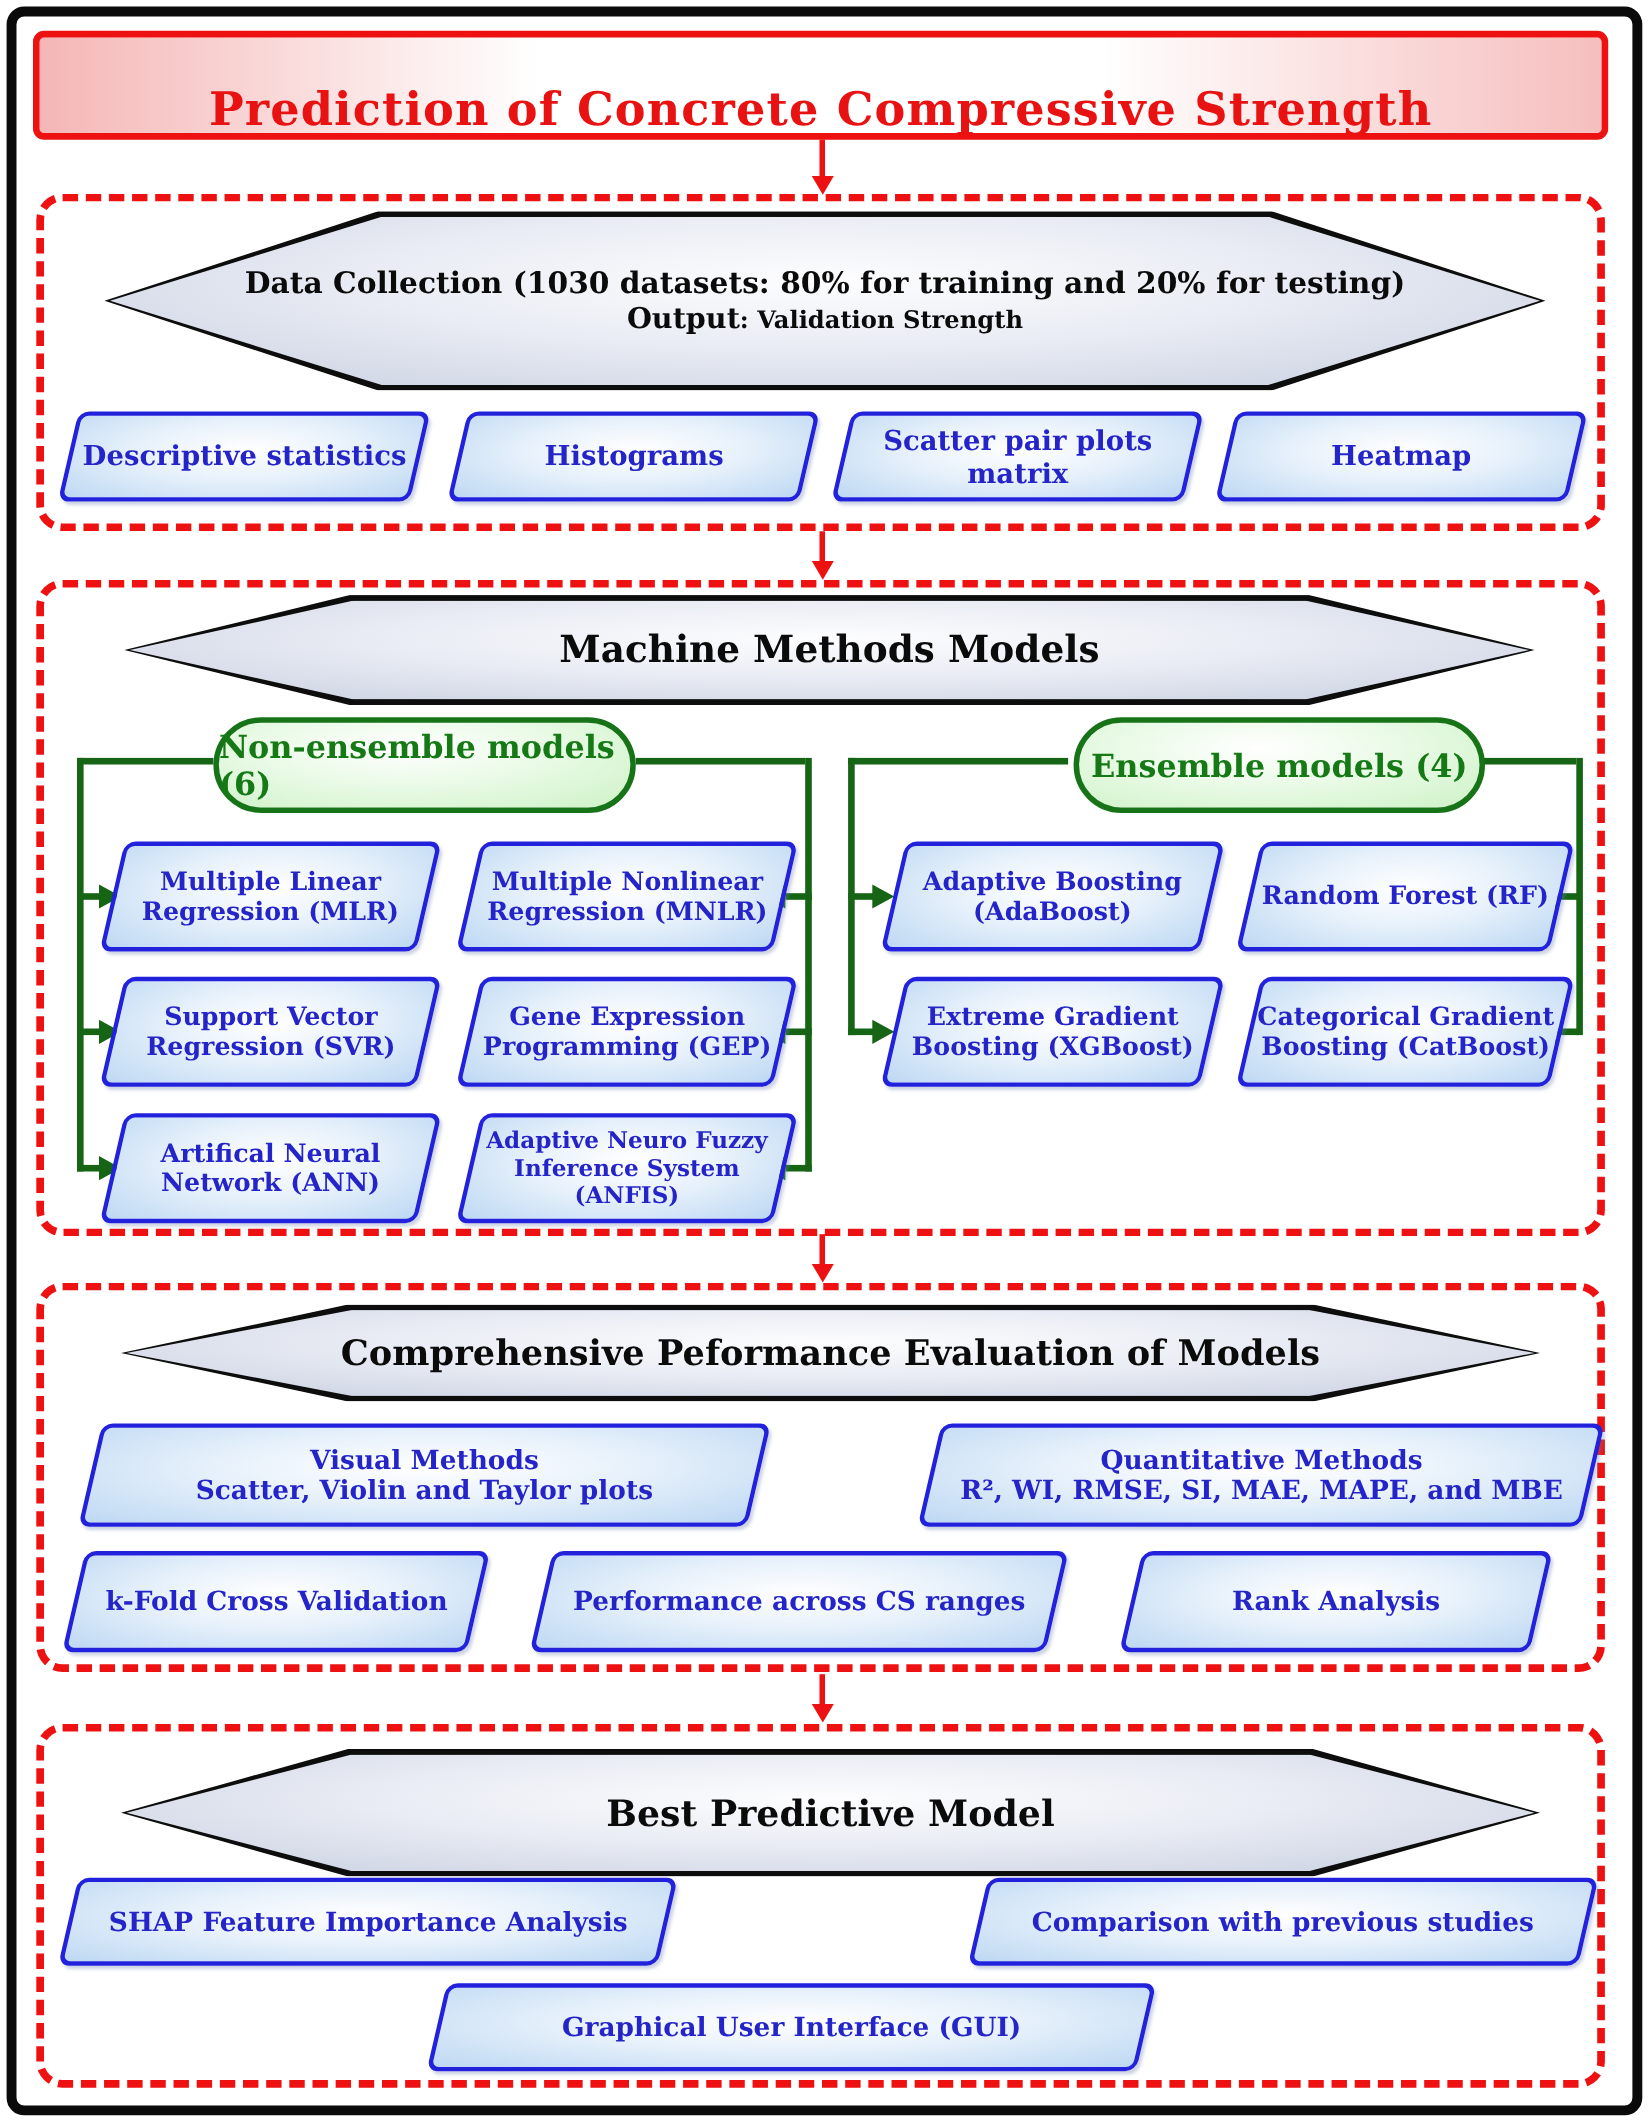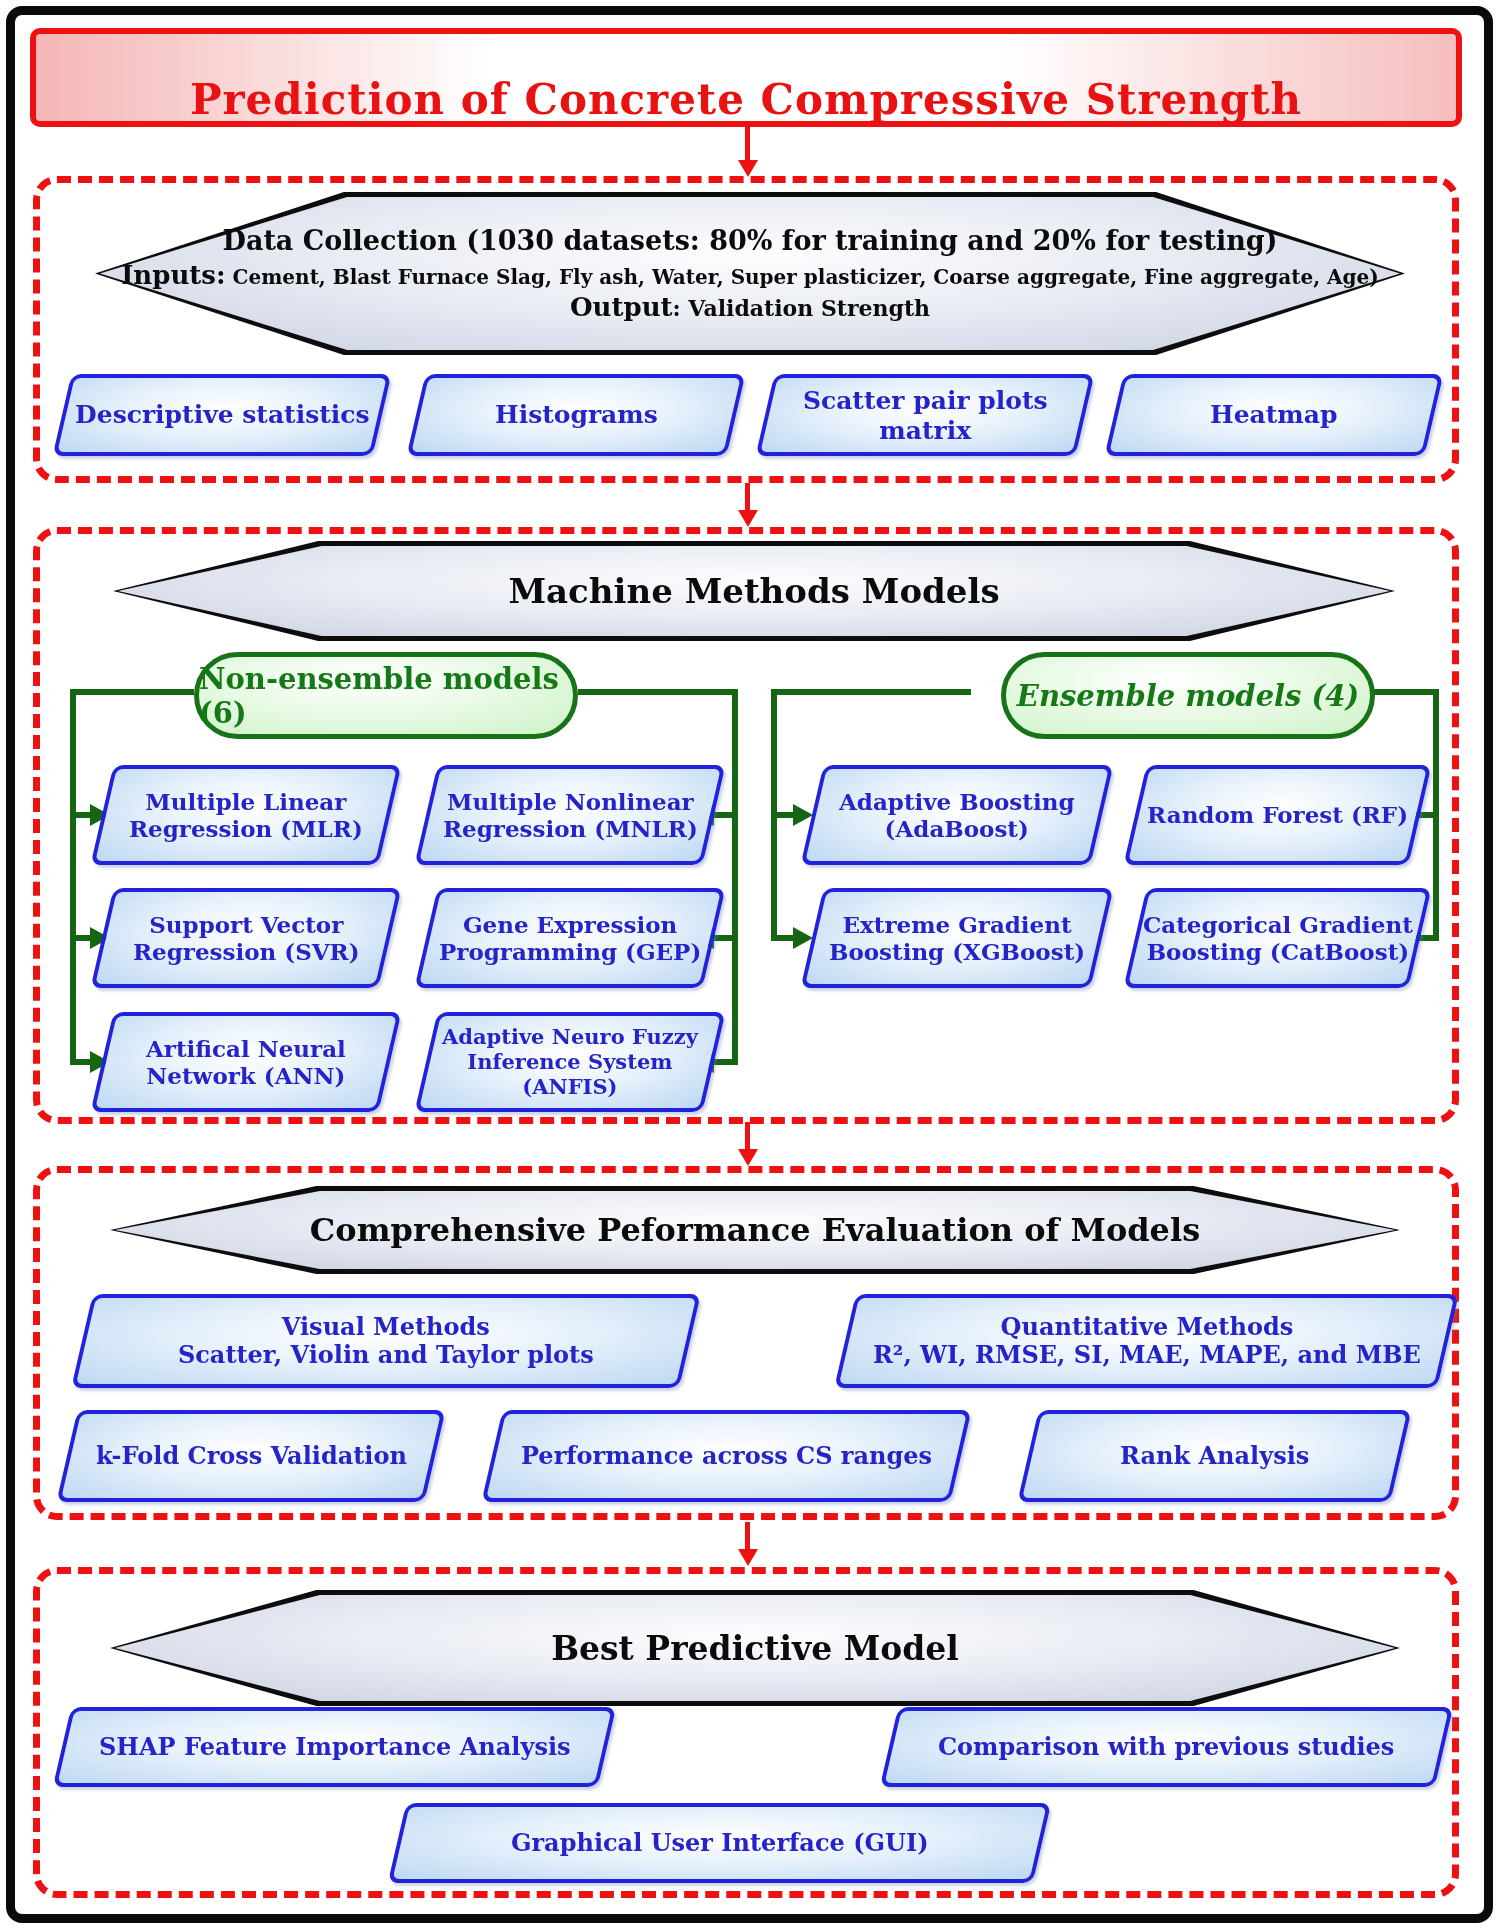--- a/index.html
+++ b/index.html
@@ -67,21 +67,20 @@
 <div class="abs r-line" style="left:745px;top:127px;height:36px;"></div>
 <div class="abs r-head" style="left:738px;top:160px;"></div>
 
 <div class="abs dash" style="left:33px;top:176px;width:1412px;height:293px;"></div>
 
 <div class="abs hex tip19" style="left:95px;top:192px;width:1310px;height:163px;">
   <div class="hx-b"></div>
   <div class="hx-f"></div>
   <div class="hx-t">
     <div class="hx-l1">Data Collection (1030 datasets: 80% for training and 20% for testing)</div>
-    <div class="hx-l2"><span class="hx-big">Inputs:</span><span> Cement, Blast Furnace Slag, Fly ash, Water, Super plasticizer, Coarse aggregate, Fine aggregate, Age)</span></div>
     <div class="hx-l3"><span class="hx-big">Output</span><span>: Validation Strength</span></div>
   </div>
 </div>
 
 <div class="abs pgram" style="left:62px;top:374px;width:312px;height:74px;">
     <span class="lbl f25">Descriptive statistics</span>
   </div>
 <div class="abs pgram" style="left:416px;top:374px;width:312px;height:74px;">
     <span class="lbl f25">Histograms</span>
   </div>
@@ -135,21 +134,21 @@
 <div class="abs g-line" style="left:771px;top:935px;width:24px;height:6px;"></div>
 <div class="abs g-head-r" style="left:793px;top:927px;"></div>
 <div class="abs g-line" style="left:1415px;top:812px;width:20px;height:6px;"></div>
 <div class="abs g-head-l" style="left:1395px;top:804px;"></div>
 <div class="abs g-line" style="left:1415px;top:935px;width:20px;height:6px;"></div>
 <div class="abs g-head-l" style="left:1395px;top:927px;"></div>
 
 <div class="abs pill" style="left:194px;top:652px;width:374px;height:77px;">
   <span class="pill-text">Non-ensemble models (6)</span>
 </div>
-<div class="abs pill" style="left:1001px;top:652px;width:364px;height:77px;font-style:italic;">
+<div class="abs pill" style="left:976px;top:652px;width:364px;height:77px;">
   <span class="pill-text">Ensemble models (4)</span>
 </div>
 
 <div class="abs pgram" style="left:102px;top:765px;width:280px;height:92px;">
     <span class="lbl f23">Multiple Linear
 Regression (MLR)</span>
   </div>
 <div class="abs pgram" style="left:426px;top:765px;width:280px;height:92px;">
     <span class="lbl f23">Multiple Nonlinear
 Regression (MNLR)</span>

